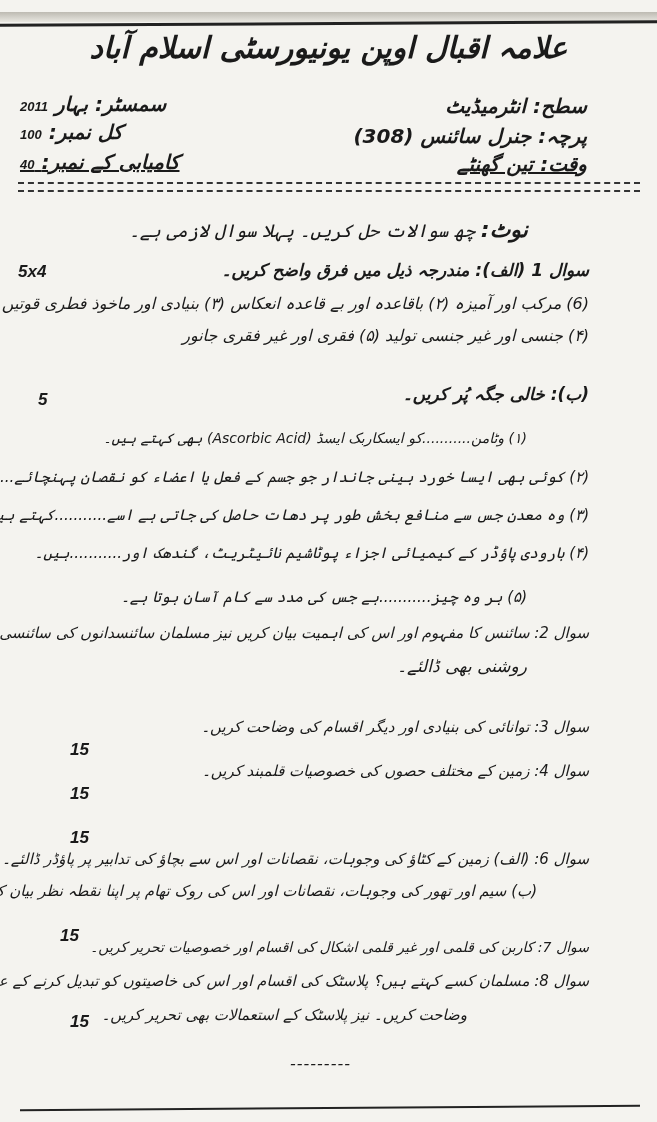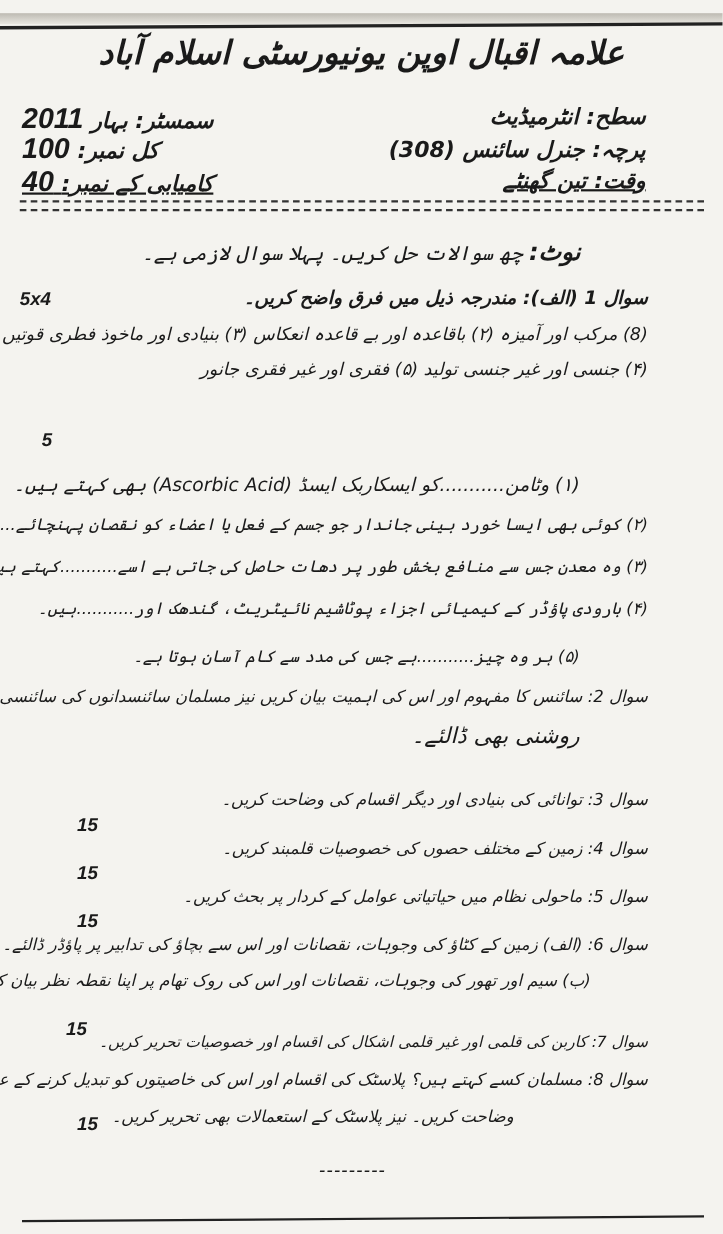--- a/index.html
+++ b/index.html
@@ -4,21 +4,21 @@
 <style>
   html,body{margin:0;padding:0;}
   body{width:657px;height:1122px;background:#f4f3ef;overflow:hidden;position:relative;
        font-family:"DejaVu Sans",sans-serif;color:#1a1a1a;}
   .page{position:absolute;left:0;top:12px;width:607px;height:1122px;font-style:italic;}
   .rtl{direction:rtl;unicode-bidi:plaintext;}
   .topline{position:absolute;left:0;top:10px;width:657px;height:3px;background:#222;transform:rotate(-0.3deg);}
   .topstrip{position:absolute;left:0;top:0;width:657px;height:10px;background:linear-gradient(#bdbab2,#e9e7e1);}
   .title{position:absolute;top:18px;left:0;width:657px;text-align:center;font-size:30px;font-weight:bold;}
   .hdr{position:absolute;font-size:20px;font-weight:bold;}
-  .num{font-family:"Liberation Sans",sans-serif;font-weight:bold;font-size:26px;margin-top:12px;}
+  .num{font-family:"Liberation Sans",sans-serif;font-weight:bold;font-size:13px;margin-top:12px;}
   .dbl{position:absolute;left:18px;width:622px;height:6px;border-top:2px dashed #333;border-bottom:2px dashed #333;}
   .line{position:absolute;right:18px;font-size:17px;white-space:nowrap;}
   .bold{font-weight:bold;}
   .marks{position:absolute;font-family:"Liberation Sans",sans-serif;font-weight:bold;font-size:17px;text-align:right;}
   .note-label{font-weight:bold;font-size:22px;}
   .endline{position:absolute;left:20px;top:1095px;width:620px;height:2px;background:#222;transform:rotate(-0.4deg);}
   .dots{position:absolute;left:290px;top:1042px;font-size:16px;letter-spacing:1px;}
 </style>
 </head>
 <body>
@@ -48,40 +48,40 @@
 
   <div class="dbl" style="top:170px;"></div>
 
   <div class="rtl" style="position:absolute;top:205px;left:0;width:657px;text-align:center;font-size:18px;">
     <span class="note-label">نوٹ:</span>
     <span>چھ سوالات حل کریں۔ پہلا سوال لازمی ہے۔</span>
   </div>
 
   <div class="line rtl bold" style="top:248px;">سوال 1 (الف): مندرجہ ذیل میں فرق واضح کریں۔</div>
   <div class="marks" style="left:18px;top:250px;">5x4</div>
-  <div class="line rtl" style="top:282px;font-size:16px;">(8) مرکب اور آمیزہ   (۲) باقاعدہ اور بے قاعدہ انعکاس   (۳) بنیادی اور ماخوذ فطری قوتیں</div>
+  <div class="line rtl" style="top:282px;font-size:16px;">(6) مرکب اور آمیزہ   (۲) باقاعدہ اور بے قاعدہ انعکاس   (۳) بنیادی اور ماخوذ فطری قوتیں</div>
   <div class="line rtl" style="top:314px;font-size:16px;">(۴) جنسی اور غیر جنسی تولید  (۵) فقری اور غیر فقری جانور</div>
 
+  <div class="line rtl bold" style="top:372px;">(ب):  خالی جگہ پُر کریں۔</div>
   <div class="marks" style="left:38px;top:378px;">5</div>
-  <div class="line rtl" style="top:418px;right:80px;font-size:17px;">(۱)  وٹامن...........کو ایسکاربک ایسڈ (Ascorbic Acid) بھی کہتے ہیں۔</div>
+  <div class="line rtl" style="top:418px;right:80px;font-size:14px;">(۱)  وٹامن...........کو ایسکاربک ایسڈ (Ascorbic Acid) بھی کہتے ہیں۔</div>
   <div class="line rtl" style="top:456px;font-size:15px;">(۲) کوئی بھی ایسا خورد بینی جاندار جو جسم کے فعل یا اعضاء کو نقصان پہنچائے...........کہلاتا ہے۔</div>
   <div class="line rtl" style="top:494px;font-size:15px;">(۳)  وہ معدن جس سے منافع بخش طور پر دھات حاصل کی جاتی ہے اسے...........کہتے ہیں۔</div>
   <div class="line rtl" style="top:532px;font-size:15px;">(۴)  بارودی پاؤڈر کے کیمیائی اجزاء پوٹاشیم نائیٹریٹ، گندھک اور...........ہیں۔</div>
   <div class="line rtl" style="top:576px;right:80px;font-size:15px;">(۵)  ہر وہ چیز...........ہے جس کی مدد سے کام آسان ہوتا ہے۔</div>
 
   <div class="line rtl" style="top:612px;font-size:15px;">سوال 2:  سائنس کا مفہوم اور اس کی اہمیت بیان کریں نیز مسلمان سائنسدانوں کی سائنسی خدمات پر</div>
-  <div class="line rtl" style="top:644px;right:80px;font-size:20px;">روشنی بھی ڈالئے۔</div>
+  <div class="line rtl" style="top:644px;right:80px;font-size:17px;">روشنی بھی ڈالئے۔</div>
 
   <div class="line rtl" style="top:706px;font-size:15px;">سوال 3:  توانائی کی بنیادی اور دیگر اقسام کی وضاحت کریں۔</div>
   <div class="marks" style="left:70px;top:728px;">15</div>
 
   <div class="line rtl" style="top:750px;font-size:15px;">سوال 4:  زمین کے مختلف حصوں کی خصوصیات قلمبند کریں۔</div>
   <div class="marks" style="left:70px;top:772px;">15</div>
 
-  <div class="line rtl" style="top:794px;font-size:15px;">سوال 5:  ماحولی نظام میں حیاتیاتی عوامل کے کردار پر بحث کریں۔</div>
   <div class="marks" style="left:70px;top:816px;">15</div>
 
   <div class="line rtl" style="top:838px;font-size:15px;">سوال 6:  (الف) زمین کے کٹاؤ کی وجوہات، نقصانات اور اس سے بچاؤ کی تدابیر پر پاؤڈر ڈالئے۔</div>
   <div class="line rtl" style="top:870px;right:70px;font-size:15px;">(ب) سیم اور تھور کی وجوہات، نقصانات اور اس کی روک تھام پر اپنا نقطہ نظر بیان کریں۔</div>
 
   <div class="line rtl" style="top:902px;font-size:14px;margin-top:25px;">سوال 7:  کاربن کی قلمی اور غیر قلمی اشکال کی اقسام اور خصوصیات تحریر کریں۔</div>
   <div class="marks" style="left:60px;top:914px;">15</div>
 
   <div class="line rtl" style="top:960px;font-size:15px;">سوال 8:  مسلمان کسے کہتے ہیں؟ پلاسٹک کی اقسام اور اس کی خاصیتوں کو تبدیل کرنے کے عمل کی</div>
   <div class="line rtl" style="top:994px;right:140px;font-size:15px;">وضاحت کریں۔ نیز پلاسٹک کے استعمالات بھی تحریر کریں۔</div>

